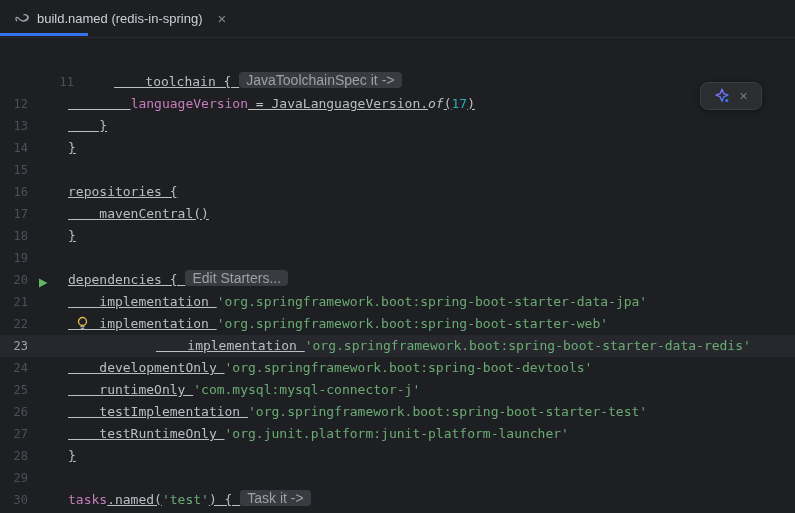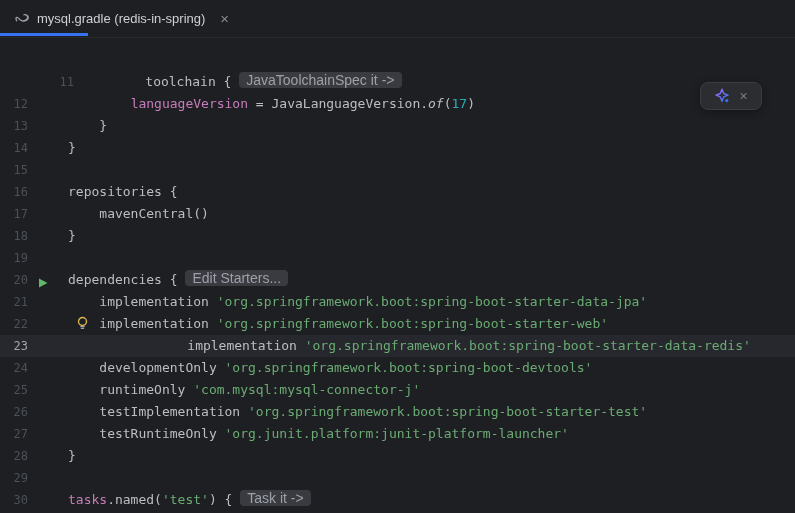--- a/index.html
+++ b/index.html
@@ -42,21 +42,21 @@
   .gutter-num {
     width:30px; flex:none; text-align:right; padding-right:2px;
     color:var(--line-number,#4b5059); font-size:12px;
   }
   .row.current .gutter-num { color:var(--line-number-active,#a1a3ab); }
   .gutter-icons { width:38px; flex:none; position:relative; }
   .run-icon { position:absolute; left:7px; top:5px; }
   .code { flex:1; position:relative; }
   .bulb { position:absolute; left:8px; top:3px; }
 
-  .tk-plain { color:var(--text,#bcbec4); }
+  .tk-plain { color:var(--text,#bcbec4);text-decoration:underline; }
   .tk-string { color:var(--string,#6aab73); }
   .tk-number { color:var(--number,#2aacb8); }
   .tk-property { color:var(--property,#c77dbb); }
   .tk-italic { color:var(--text,#bcbec4); font-style:italic; }
 
   .inlay-hint {
     display:inline-block; vertical-align:1px;
     background:var(--hint-bg,#393b40); color:var(--hint-text,#9da0a8);
     font-family:"Liberation Sans", sans-serif; font-size:14px;
     line-height:16px; padding:0 7px; border-radius:4px;
@@ -78,21 +78,21 @@
 
 <div class="app">
 
   <div class="tabbar">
     <div class="tab">
       <span class="tab-icon">
         <svg width="16" height="16" viewBox="0 0 16 16">
           <path d="M13.6 4.3c-1.1-1.5-3.1-1.8-4.5-.8l.8 1.2c.9-.6 2.1-.4 2.7.5.6.9.4 2.1-.4 2.9-1 1-2.7 1.4-4.2.9C6.3 8.4 5.2 7 4.3 6.2 3.2 5.2 1.7 5.6 1.4 6.9c-.2 1 .3 2.7 1 3.7l1.1-.7c-.6-.8-.9-2-.8-2.5.1-.4.5-.5.9-.1.9.8 2.2 2.5 4.5 3.2 2.1.6 4.4 0 5.7-1.4 1.3-1.4 1.4-3.4.4-4.8z" fill="#9da0a8"></path>
         </svg>
       </span>
-      <span class="tab-title">mysql.gradle (redis-in-spring)</span>
+      <span class="tab-title">build.named (redis-in-spring)</span>
       <span class="tab-close">×</span>
     </div>
     <div class="progress"></div>
   </div>
 
   <div class="editor">
     <div><div class="row cut"><div class="gutter-num">11</div><div class="gutter-icons"></div><div class="code"><span class="tk-plain">    toolchain { </span><span class="inlay-hint">JavaToolchainSpec it -&gt;</span></div></div><div class="row"><div class="gutter-num">12</div><div class="gutter-icons"></div><div class="code"><span class="tk-plain">        </span><span class="tk-property">languageVersion</span><span class="tk-plain"> = JavaLanguageVersion.</span><span class="tk-italic">of</span><span class="tk-plain">(</span><span class="tk-number">17</span><span class="tk-plain">)</span></div></div><div class="row"><div class="gutter-num">13</div><div class="gutter-icons"></div><div class="code"><span class="tk-plain">    }</span></div></div><div class="row"><div class="gutter-num">14</div><div class="gutter-icons"></div><div class="code"><span class="tk-plain">}</span></div></div><div class="row"><div class="gutter-num">15</div><div class="gutter-icons"></div><div class="code"></div></div><div class="row"><div class="gutter-num">16</div><div class="gutter-icons"></div><div class="code"><span class="tk-plain">repositories {</span></div></div><div class="row"><div class="gutter-num">17</div><div class="gutter-icons"></div><div class="code"><span class="tk-plain">    mavenCentral()</span></div></div><div class="row"><div class="gutter-num">18</div><div class="gutter-icons"></div><div class="code"><span class="tk-plain">}</span></div></div><div class="row"><div class="gutter-num">19</div><div class="gutter-icons"></div><div class="code"></div></div><div class="row"><div class="gutter-num">20</div><div class="gutter-icons"><span class="run-icon"><svg width="12" height="12" viewBox="0 0 12 12">
                 <path d="M2 1.5l8.5 4.5L2 10.5z" fill="#5fb865"></path>
               </svg></span></div><div class="code"><span class="tk-plain">dependencies { </span><span class="inlay-hint">Edit Starters...</span></div></div><div class="row"><div class="gutter-num">21</div><div class="gutter-icons"></div><div class="code"><span class="tk-plain">    implementation </span><span class="tk-string">'org.springframework.boot:spring-boot-starter-data-jpa'</span></div></div><div class="row"><div class="gutter-num">22</div><div class="gutter-icons"></div><div class="code"><span class="bulb"><svg width="13" height="15" viewBox="0 0 13 15">
                 <circle cx="6.5" cy="5.5" r="4" fill="none" stroke="#dbb44c" stroke-width="1.4"></circle>

